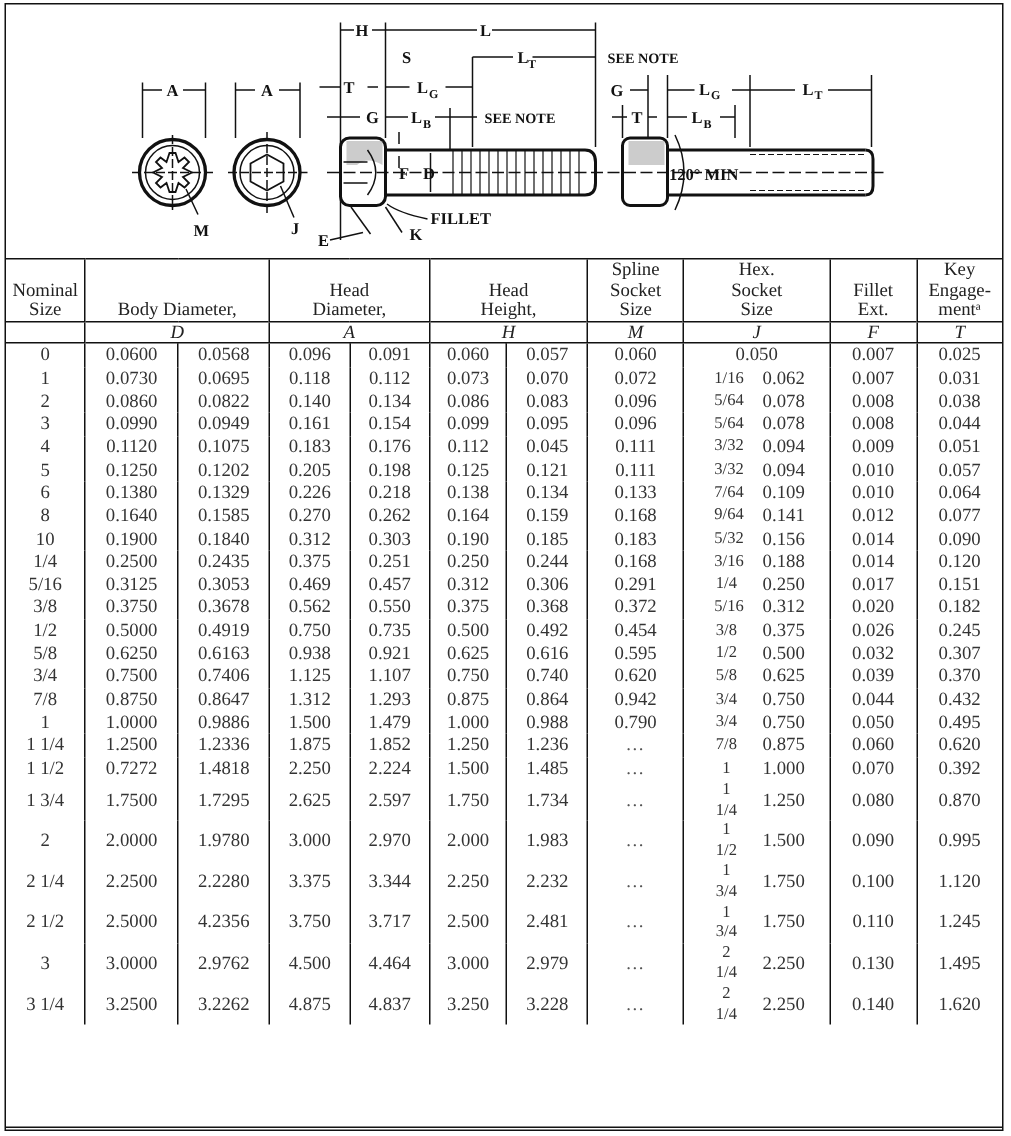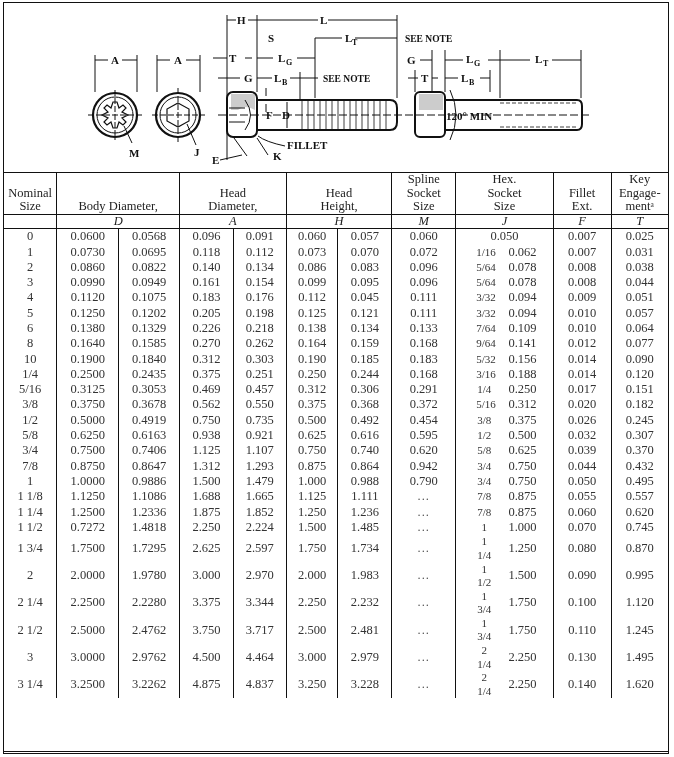--- a/index.html
+++ b/index.html
@@ -437,34 +437,20 @@
         <td class="vt">1.479</td>
         <td class="vl">1.000</td>
         <td class="vt">0.988</td>
         <td class="vl">0.790</td>
         <td class="vl hx-frac">3/4</td>
         <td class="hx-val">0.750</td>
         <td class="vl">0.050</td>
         <td class="vl">0.495</td>
       </tr>
       <tr>
-        <td class="ns">1 1/8</td>
-        <td class="vl">1.1250</td>
-        <td class="vt">1.1086</td>
-        <td class="vl">1.688</td>
-        <td class="vt">1.665</td>
-        <td class="vl">1.125</td>
-        <td class="vt">1.111</td>
-        <td class="vl dots">...</td>
-        <td class="vl hx-frac">7/8</td>
-        <td class="hx-val">0.875</td>
-        <td class="vl">0.055</td>
-        <td class="vl">0.557</td>
-      </tr>
-      <tr>
         <td class="ns">1 1/4</td>
         <td class="vl">1.2500</td>
         <td class="vt">1.2336</td>
         <td class="vl">1.875</td>
         <td class="vt">1.852</td>
         <td class="vl">1.250</td>
         <td class="vt">1.236</td>
         <td class="vl dots">...</td>
         <td class="vl hx-frac">7/8</td>
         <td class="hx-val">0.875</td>
@@ -476,21 +462,21 @@
         <td class="vl">0.7272</td>
         <td class="vt">1.4818</td>
         <td class="vl">2.250</td>
         <td class="vt">2.224</td>
         <td class="vl">1.500</td>
         <td class="vt">1.485</td>
         <td class="vl dots">...</td>
         <td class="vl hx-frac">1</td>
         <td class="hx-val">1.000</td>
         <td class="vl">0.070</td>
-        <td class="vl">0.745</td>
+        <td class="vl">0.392</td>
       </tr>
       <tr>
         <td class="ns">1 3/4</td>
         <td class="vl">1.7500</td>
         <td class="vt">1.7295</td>
         <td class="vl">2.625</td>
         <td class="vt">2.597</td>
         <td class="vl">1.750</td>
         <td class="vt">1.734</td>
         <td class="vl dots">...</td>
@@ -523,21 +509,21 @@
         <td class="vt">2.232</td>
         <td class="vl dots">...</td>
         <td class="vl hx-frac">1 3/4</td>
         <td class="hx-val">1.750</td>
         <td class="vl">0.100</td>
         <td class="vl">1.120</td>
       </tr>
       <tr>
         <td class="ns">2 1/2</td>
         <td class="vl">2.5000</td>
-        <td class="vt">2.4762</td>
+        <td class="vt">4.2356</td>
         <td class="vl">3.750</td>
         <td class="vt">3.717</td>
         <td class="vl">2.500</td>
         <td class="vt">2.481</td>
         <td class="vl dots">...</td>
         <td class="vl hx-frac">1 3/4</td>
         <td class="hx-val">1.750</td>
         <td class="vl">0.110</td>
         <td class="vl">1.245</td>
       </tr>

